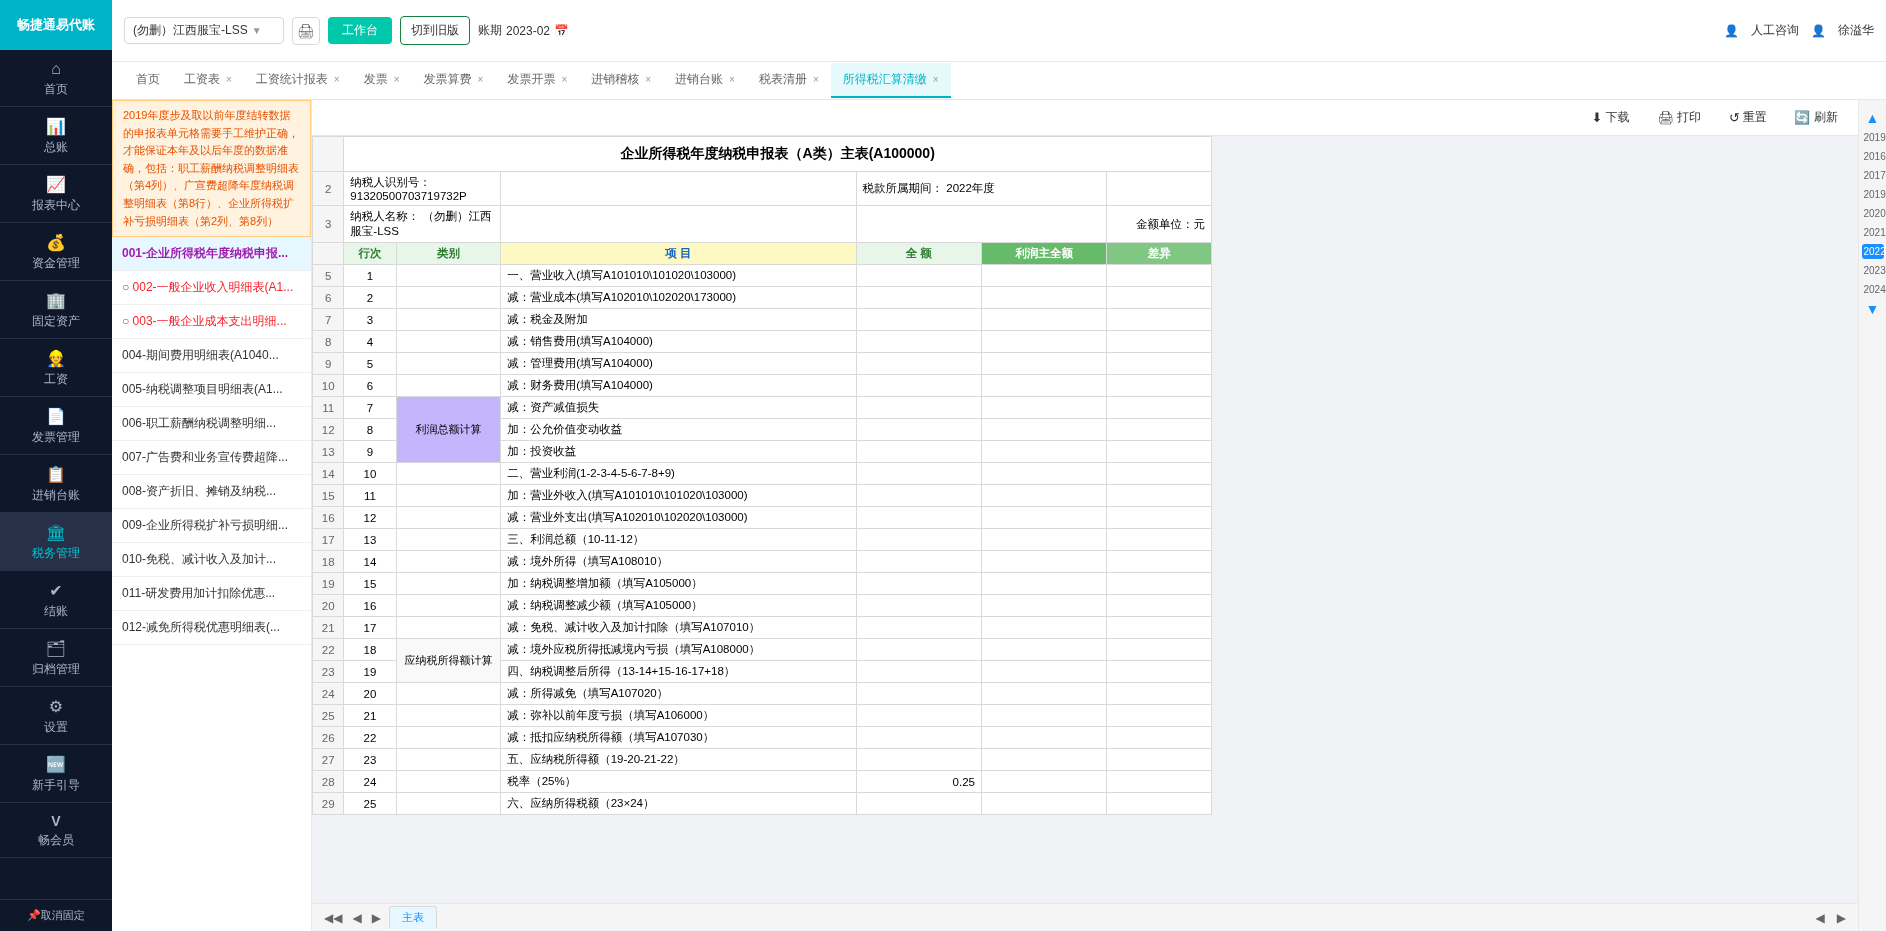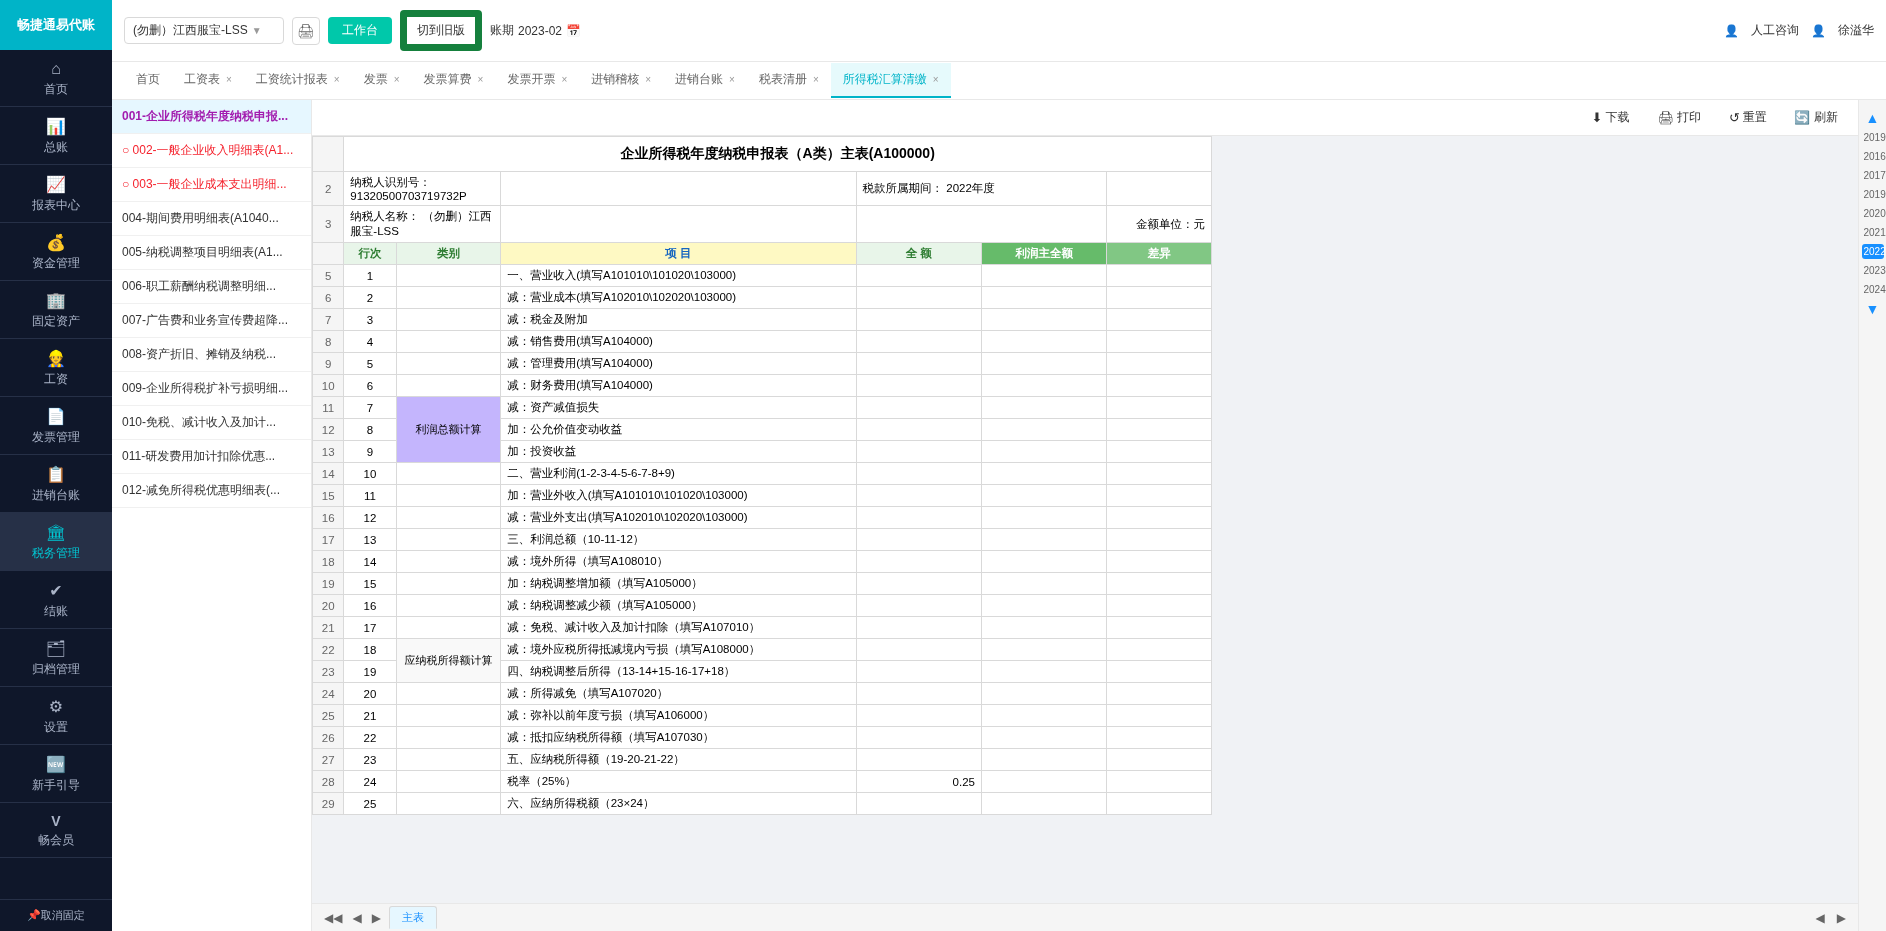--- a/index.html
+++ b/index.html
@@ -90,21 +90,21 @@
       border: 1px solid #d9d9d9;
       border-radius: 4px;
       display: flex; align-items: center; justify-content: center;
       cursor: pointer; color: #666; font-size: 14px;
     }
     .btn-green {
       background: #00c8aa; color: #fff; border: none;
       border-radius: 4px; padding: 5px 14px; cursor: pointer; font-size: 12px;
     }
     .btn-outline {
-      background: #fff; color: #333; border: 7px solid #15803d;
+      background: #fff; color: #333; border: 1px solid #15803d;
       border-radius: 4px; padding: 5px 10px; cursor: pointer; font-size: 12px;
     }
     .topbar-period { display: flex; align-items: center; gap: 4px; font-size: 12px; color: #333; }
     .topbar-right { margin-left: auto; display: flex; align-items: center; gap: 12px; font-size: 12px; color: #333; }
 
     
     .tabbar {
       background: #fff;
       border-bottom: 1px solid #e8e8e8;
       display: flex;
@@ -424,20 +424,23 @@
     </div>
     <div class="tab active">
       <span>所得税汇算清缴</span>
       <span class="close-x">×</span>
     </div>
   </div>
 
   <div class="content-area">
 
     <div class="left-panel">
+      <div class="warning-bar">
+        <span>2019年度步及取以前年度结转数据的申报表单元格需要手工维护正确，才能保证本年及以后年度的数据准确，包括：职工薪酬纳税调整明细表（第4列）、广宣费超降年度纳税调整明细表（第8行）、企业所得税扩补亏损明细表（第2列、第8列）</span>
+      </div>
       <div class="menu-item active">
         <span>001-企业所得税年度纳税申报...</span>
       </div>
       <div class="menu-item error">
         <span>002-一般企业收入明细表(A1...</span>
       </div>
       <div class="menu-item error">
         <span>003-一般企业成本支出明细...</span>
       </div>
       <div class="menu-item">
@@ -549,21 +552,21 @@
             <td class="center"></td>
             <td><span>一、营业收入(填写A101010\101020\103000)</span></td>
             <td></td>
             <td></td>
             <td></td>
           </tr>
           <tr>
             <td class="col-row-num">6</td>
             <td class="center"><span>2</span></td>
             <td class="center"></td>
-            <td><span>减：营业成本(填写A102010\102020\103000)</span></td>
+            <td><span>减：营业成本(填写A102010\102020\173000)</span></td>
             <td></td>
             <td></td>
             <td></td>
           </tr>
           <tr>
             <td class="col-row-num">7</td>
             <td class="center"><span>3</span></td>
             <td class="center"></td>
             <td><span>减：税金及附加</span></td>
             <td></td>

